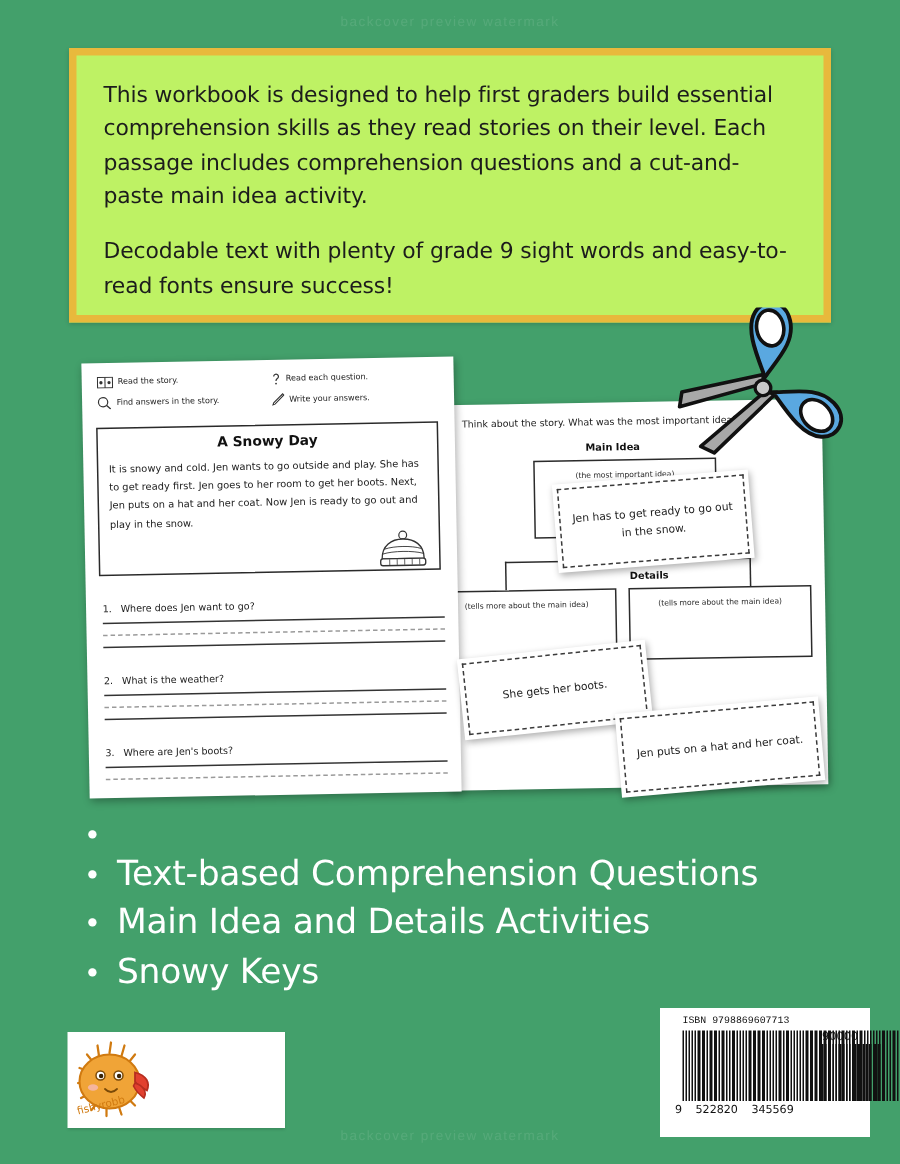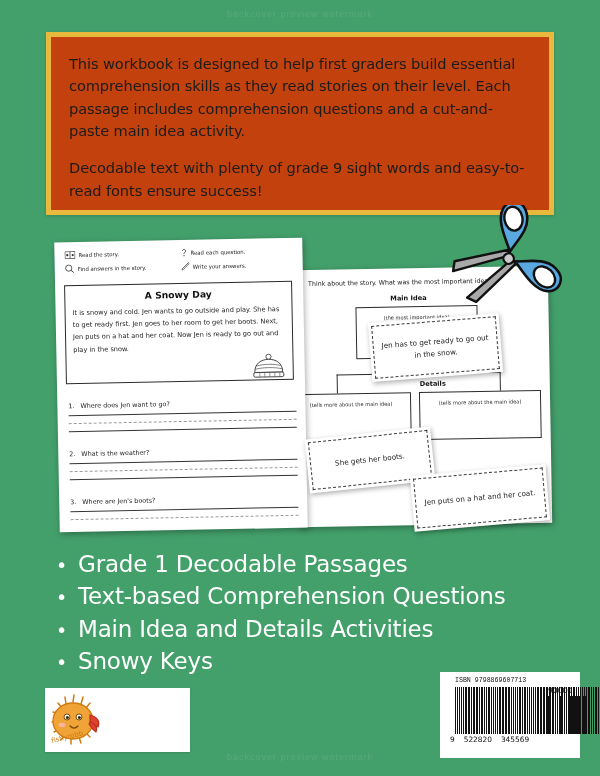--- a/index.html
+++ b/index.html
@@ -28,21 +28,21 @@
     user-select: none;
   }
   .watermark.top { top: 9px; }
   .watermark.bottom { bottom: 14px; }
 
   
   #desc-panel {
     position: absolute;
     left: 46px; top: 32px;
     width: 508px; height: 183px;
-    background: #c2410c;
+    background: #bef264;
     border: 5px solid #e8b93c;
     box-sizing: border-box;
     box-shadow: 0 1px 3px rgba(0,0,0,0.18);
   }
   #desc-panel .inner {
     padding: 16px 18px 0 18px;
   }
   .desc-para {
     margin: 0 0 15px 0;
     font-size: 14.6px;
@@ -417,21 +417,20 @@
       <ellipse cx="86" cy="22" rx="9" ry="12" transform="rotate(18 86 22)" fill="#fff" stroke="#111" stroke-width="2.4"></ellipse>
       <path d="M66 60 C82 68 96 72 100 86 C104 100 92 108 82 102 C72 96 70 80 68 64 Z" fill="#5aa8e0" stroke="#111" stroke-width="2.6" stroke-linejoin="round"></path>
       <ellipse cx="86" cy="88" rx="9" ry="12" transform="rotate(-18 86 88)" fill="#fff" stroke="#111" stroke-width="2.4"></ellipse>
       <circle cx="63" cy="55" r="5.2" fill="#c9c9c9" stroke="#111" stroke-width="2.2"></circle>
     </g>
   </svg>
 
   <ul id="features">
     <li>
       <span class="bullet">•</span>
-      <span>Grade 1 Decodable Passages</span>
     </li>
     <li>
       <span class="bullet">•</span>
       <span>Text-based Comprehension Questions</span>
     </li>
     <li>
       <span class="bullet">•</span>
       <span>Main Idea and Details Activities</span>
     </li>
     <li>

